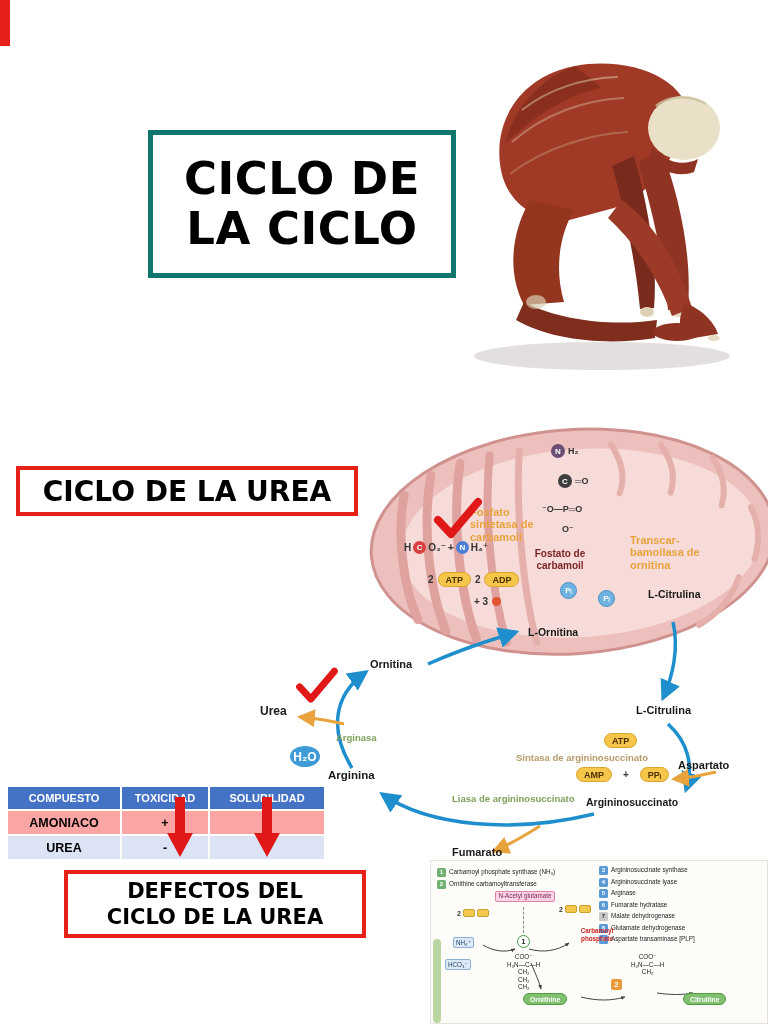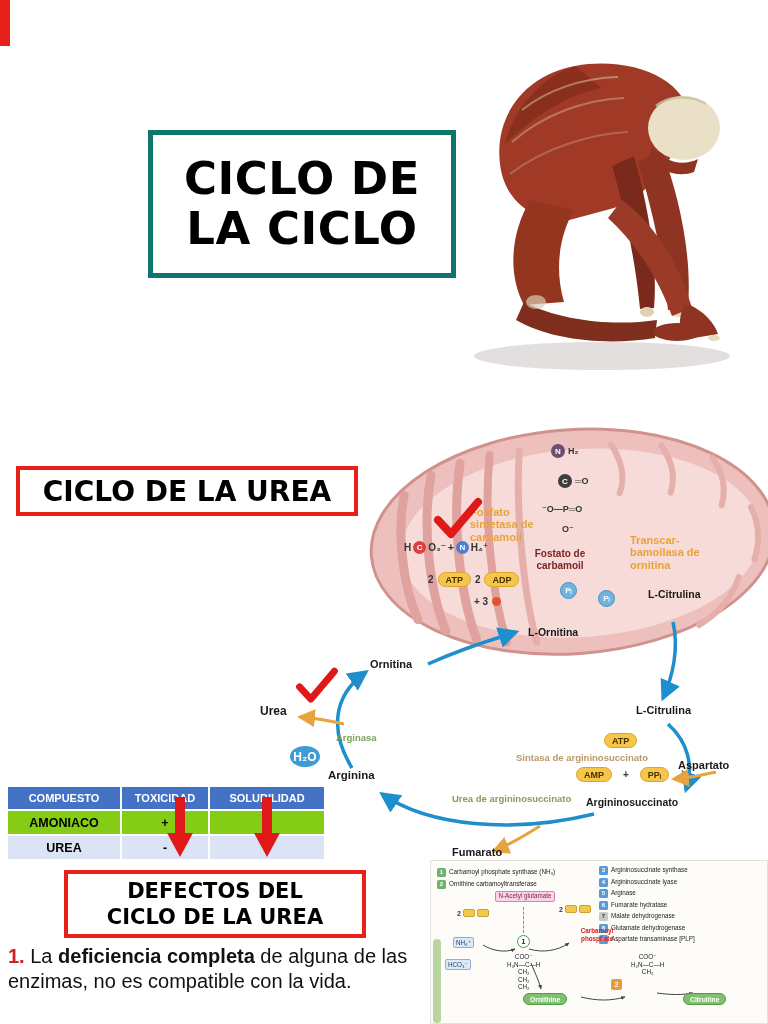--- a/index.html
+++ b/index.html
@@ -42,21 +42,21 @@
   .h2o{width:30px;height:21px;background:#3e9bd6;border-radius:50%;color:#fff;font-size:12px;
     font-weight:bold;display:flex;align-items:center;justify-content:center}
   .row{display:flex;align-items:center;gap:3px}
 
   .tbl{left:8px;top:787px;width:316px;display:grid;grid-template-columns:112px 86px 114px;
     gap:2px;background:#fff}
   .tbl .hd{background:#4472c4;color:#fff;font-weight:bold;font-size:11px;height:22px;
     display:flex;align-items:center;justify-content:center}
   .tbl .cell{color:#000;font-weight:bold;font-size:12.5px;height:23px;
     display:flex;align-items:center;justify-content:center}
-  .tbl .r0{background:#84cc16}.tbl .r1{background:#dce3f4}
+  .tbl .r0{background:#fca5a5}.tbl .r1{background:#dce3f4}
 
   .defects-box{left:64px;top:870px;width:302px;height:68px;border:4px solid #e8201a;
     display:flex;flex-direction:column;align-items:center;justify-content:center;
     font-family:"DejaVu Sans",sans-serif;font-weight:bold;font-size:21px;line-height:1.25;text-align:center;color:#000;background:#fff}
   .para{left:8px;top:944px;width:402px;font-size:20px;line-height:1.27;color:#111}
   .para .num{color:#d02020;font-weight:bold}
   .para .bold{font-weight:bold}
 
   .panel{left:430px;top:860px;width:338px;height:164px;background:#fdfcf8;border:1px solid #e6e2da}
   .legend-item{display:flex;align-items:flex-start;gap:3px;font-size:6.3px;color:#222;margin-bottom:3px;line-height:1.15}
@@ -208,21 +208,21 @@
   <div class="abs z3 bold-lbl" style="left:328px;top:769px;font-size:11.5px">Arginina</div>
   <div class="abs z3 bold-lbl" style="left:636px;top:704px">L-Citrulina</div>
   <div class="abs z3 pill" style="left:604px;top:733px">ATP</div>
   <div class="abs z3 enz-tan" style="left:516px;top:752px">Sintasa de argininosuccinato</div>
   <div class="abs z3 row" style="left:576px;top:767px;gap:11px">
     <span class="pill">AMP</span>
     <span class="struct-lbl" style="font-size:10px">+</span>
     <span class="pill">PPᵢ</span>
   </div>
   <div class="abs z3 bold-lbl" style="left:678px;top:759px">Aspartato</div>
-  <div class="abs z3 enz-green" style="left:452px;top:793px">Urea de argininosuccinato</div>
+  <div class="abs z3 enz-green" style="left:452px;top:793px">Liasa de argininosuccinato</div>
   <div class="abs z3 bold-lbl" style="left:586px;top:796px;font-size:10.5px">Argininosuccinato</div>
   <div class="abs z3 bold-lbl" style="left:452px;top:846px">Fumarato</div>
 
   <div class="abs tbl z3">
     <div class="hd">COMPUESTO</div>
     <div class="hd">TOXICIDAD</div>
     <div class="hd">SOLUBILIDAD</div>
     <div class="cell r0">AMONIACO</div>
     <div class="cell r0">+</div>
     <div class="cell r0">+</div>
@@ -237,23 +237,20 @@
   <svg class="abs z4" style="left:250px;top:797px" width="34" height="62" viewBox="0 0 34 62">
     <rect x="12" y="0" width="10" height="38" fill="#e01818"></rect>
       <polygon points="4,36 30,36 17,60" fill="#e01818"></polygon>
   </svg>
 
   <div class="abs defects-box z3">
     <div>DEFECTOS DEL</div>
     <div>CICLO DE LA UREA</div>
   </div>
 
-  <div class="abs para z3">
-    <span class="num">1.</span><span> La </span><span class="bold">deficiencia completa</span><span> de alguna de las enzimas, no es compatible con la vida.</span>
-  </div>
 
   <div class="abs panel z3">
     <div class="membrane"></div>
 
     <div style="position:absolute;left:6px;top:7px;width:152px">
       <div class="legend-item">
         <span class="numbox ngreen">1</span>
         <span>Carbamoyl phosphate synthase (NH₃)</span>
       </div>
       <div class="legend-item">

